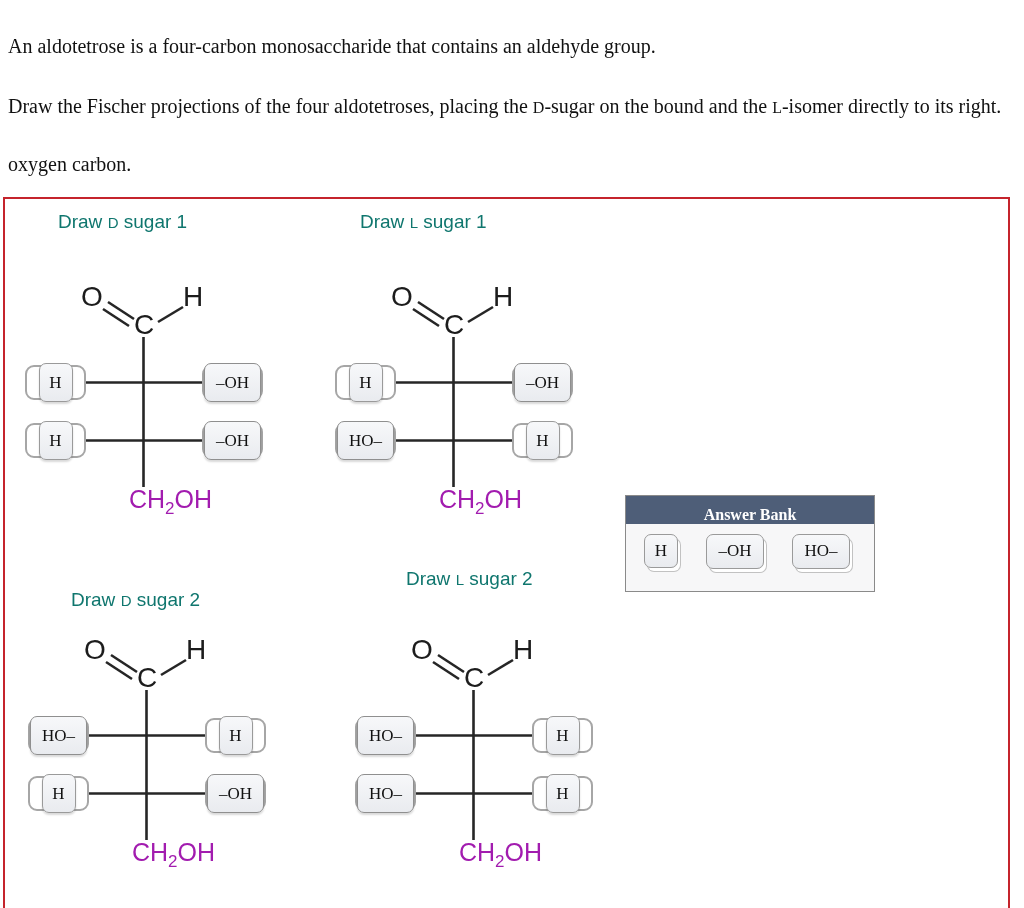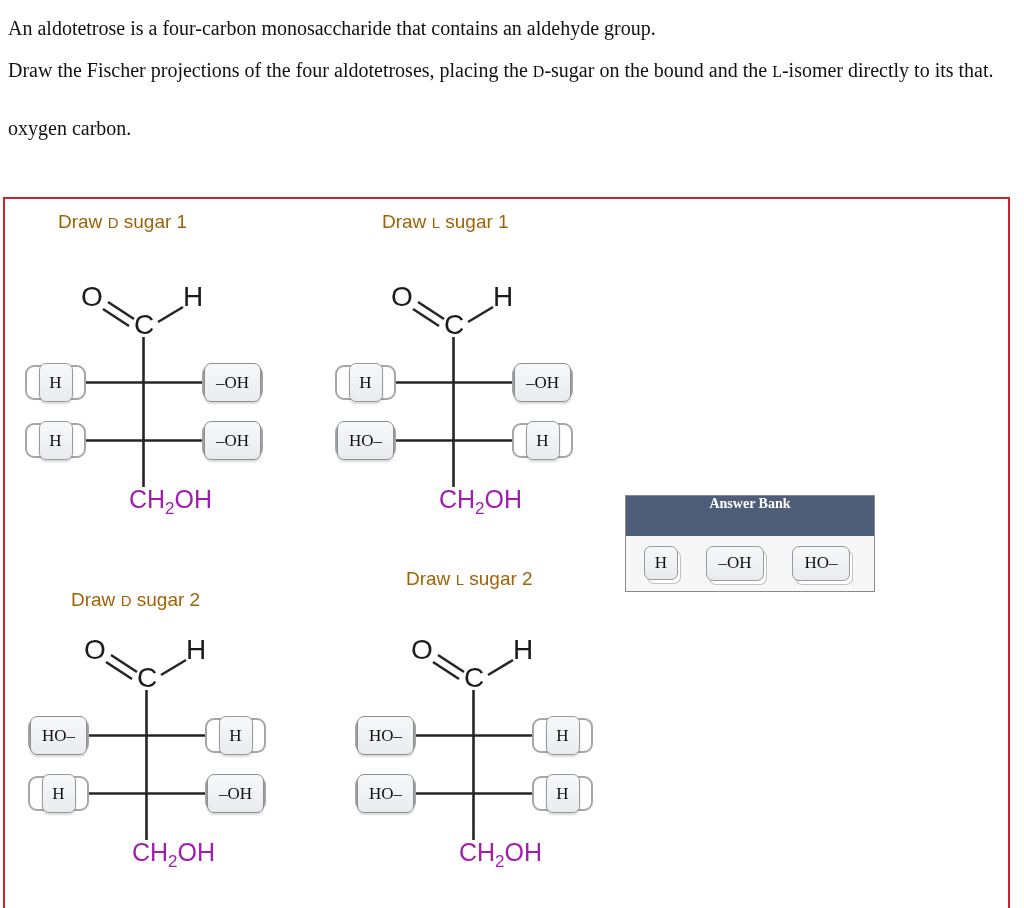--- a/index.html
+++ b/index.html
@@ -2,31 +2,31 @@
 <html><head>
 <meta charset="utf-8">
 <style>
   html,body{margin:0;padding:0;}
   body{
     width:1024px;height:908px;position:relative;background:#ffffff;
     font-family:"Liberation Serif", serif;color:#111;overflow:hidden;
   }
   
   .intro{position:absolute;left:8px;top:0;width:1010px;}
-  .intro p{font-size:20px;line-height:28px;margin:14px 0 0 0;}
+  .intro p{font-size:20px;line-height:28px;margin:32px 0 0 0;}
   .sc{font-size:16px;}
   
   .frame{
     position:absolute;left:3px;top:197px;width:1007px;height:711px;
     border:2px solid #c5242c;border-bottom:none;background:#fff;box-sizing:border-box;
   }
   
   .struct-title{
     position:absolute;font-family:"Liberation Sans", sans-serif;
-    font-size:19px;color:#a16207;white-space:pre;
+    font-size:19px;color:#0f766e;white-space:pre;
   }
   .struct-title .iso{font-size:15px;}
   
   .structure{position:absolute;width:300px;height:250px;}
   .structure svg{position:absolute;left:0;top:0;}
   .atom{
     position:absolute;font-family:"Liberation Sans", sans-serif;
     font-size:28px;color:#1c1c1c;line-height:1;
   }
   .atom-o{left:81px;top:13px;}
@@ -55,47 +55,47 @@
     box-shadow:0 2px 2px rgba(0,0,0,0.15);
   }
   .chip.small{width:34px;height:39px;}
   .chip.fill{width:59px;height:39px;border-color:#8f8f8f;}
   
   .answer-bank{
     position:absolute;left:625px;top:495px;width:250px;height:97px;
     border:1px solid #8a8a8a;background:#f7f7f8;box-sizing:border-box;
   }
   .bank-header{
-    height:40px;background:#4e5e78;color:#ffffff;
-    display:flex;align-items:flex-start;justify-content:center;
-    font-family:"Liberation Serif", serif;font-size:14px;font-weight:600;
+    height:28px;background:#4e5e78;color:#ffffff;
+    display:flex;align-items:flex-end;justify-content:center;
+    font-family:"Liberation Serif", serif;font-size:16px;font-weight:600;
   }
   .bank-body{
     height:54px;display:flex;align-items:center;gap:28px;padding-left:18px;
   }
   .bank-chip{
     box-shadow:3px 4px 0 -1px #ffffff,3px 4px 0 0 #c2c2c2;
   }
   .bank-chip.c-h{width:34px;height:34px;}
   .bank-chip.c-oh{width:58px;height:35px;}
   .bank-chip.c-ho{width:58px;height:35px;}
   .bond{stroke:#262626;stroke-width:2.6;}
 </style>
 </head>
 <body>
 
 <div class="intro">
   <p><span>An aldotetrose is a four-carbon monosaccharide that contains an aldehyde group.</span></p>
-  <p><span>Draw the Fischer projections of the four aldotetroses, placing the </span><span class="sc">D</span><span>-sugar on the bound and the </span><span class="sc">L</span><span>-isomer directly to its that.</span><br><br><span>oxygen carbon.</span></p>
+  <p><span>Draw the Fischer projections of the four aldotetroses, placing the </span><span class="sc">D</span><span>-sugar on the bound and the </span><span class="sc">L</span><span>-isomer directly to its right.</span><br><br><span>oxygen carbon.</span></p>
 </div>
 
 <div class="frame"></div>
 
 <div class="struct-title" style="left:58px;top:211px;"><span>Draw </span><span class="iso">D</span><span> sugar 1</span></div>
-<div class="struct-title" style="left:382px;top:211px;"><span>Draw </span><span class="iso">L</span><span> sugar 1</span></div>
+<div class="struct-title" style="left:360px;top:211px;"><span>Draw </span><span class="iso">L</span><span> sugar 1</span></div>
 <div class="struct-title" style="left:71px;top:589px;"><span>Draw </span><span class="iso">D</span><span> sugar 2</span></div>
 <div class="struct-title" style="left:406px;top:568px;"><span>Draw </span><span class="iso">L</span><span> sugar 2</span></div>
 
 <div class="structure" style="left:0px;top:270px;">
   <svg width="300" height="250" viewBox="0 0 300 250">
     <line class="bond" x1="108" y1="32" x2="134" y2="49"></line>
     <line class="bond" x1="103" y1="39" x2="129" y2="56"></line>
     <line class="bond" x1="183" y1="37" x2="158" y2="52"></line>
     <line class="bond" x1="143.5" y1="67" x2="143.5" y2="217"></line>
     <line class="bond" x1="86" y1="112.5" x2="202" y2="112.5"></line>

